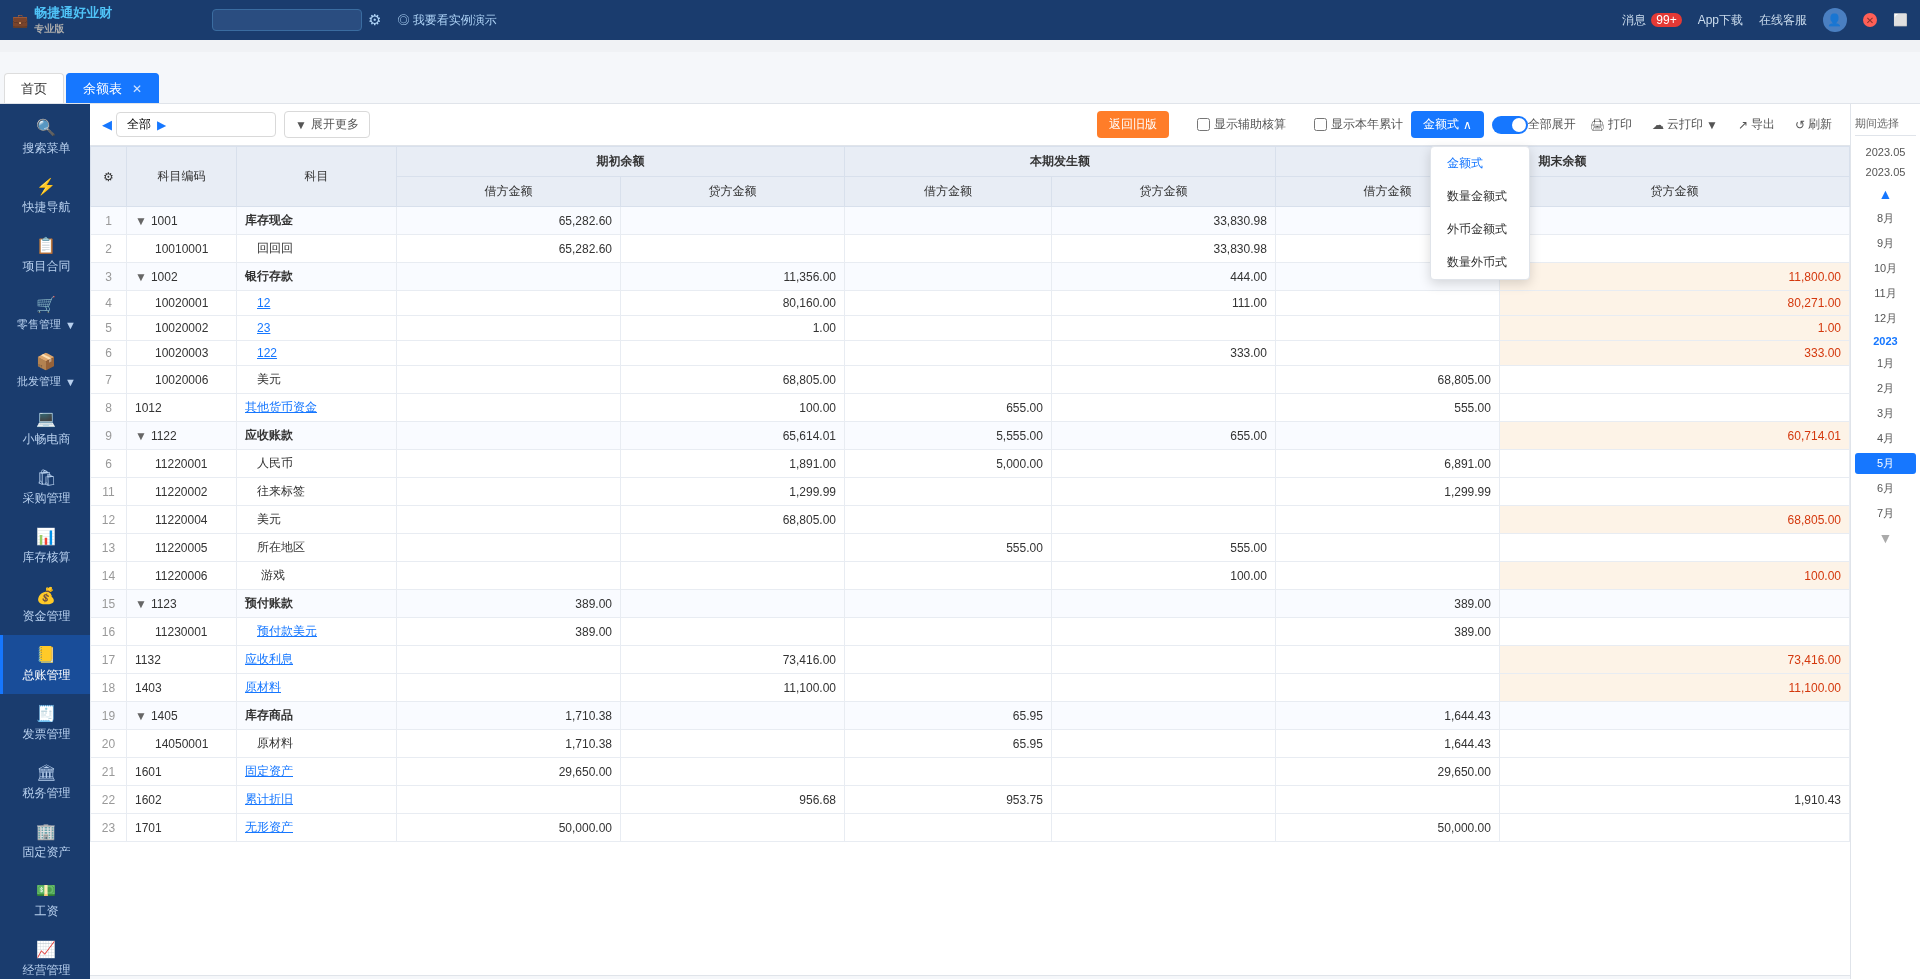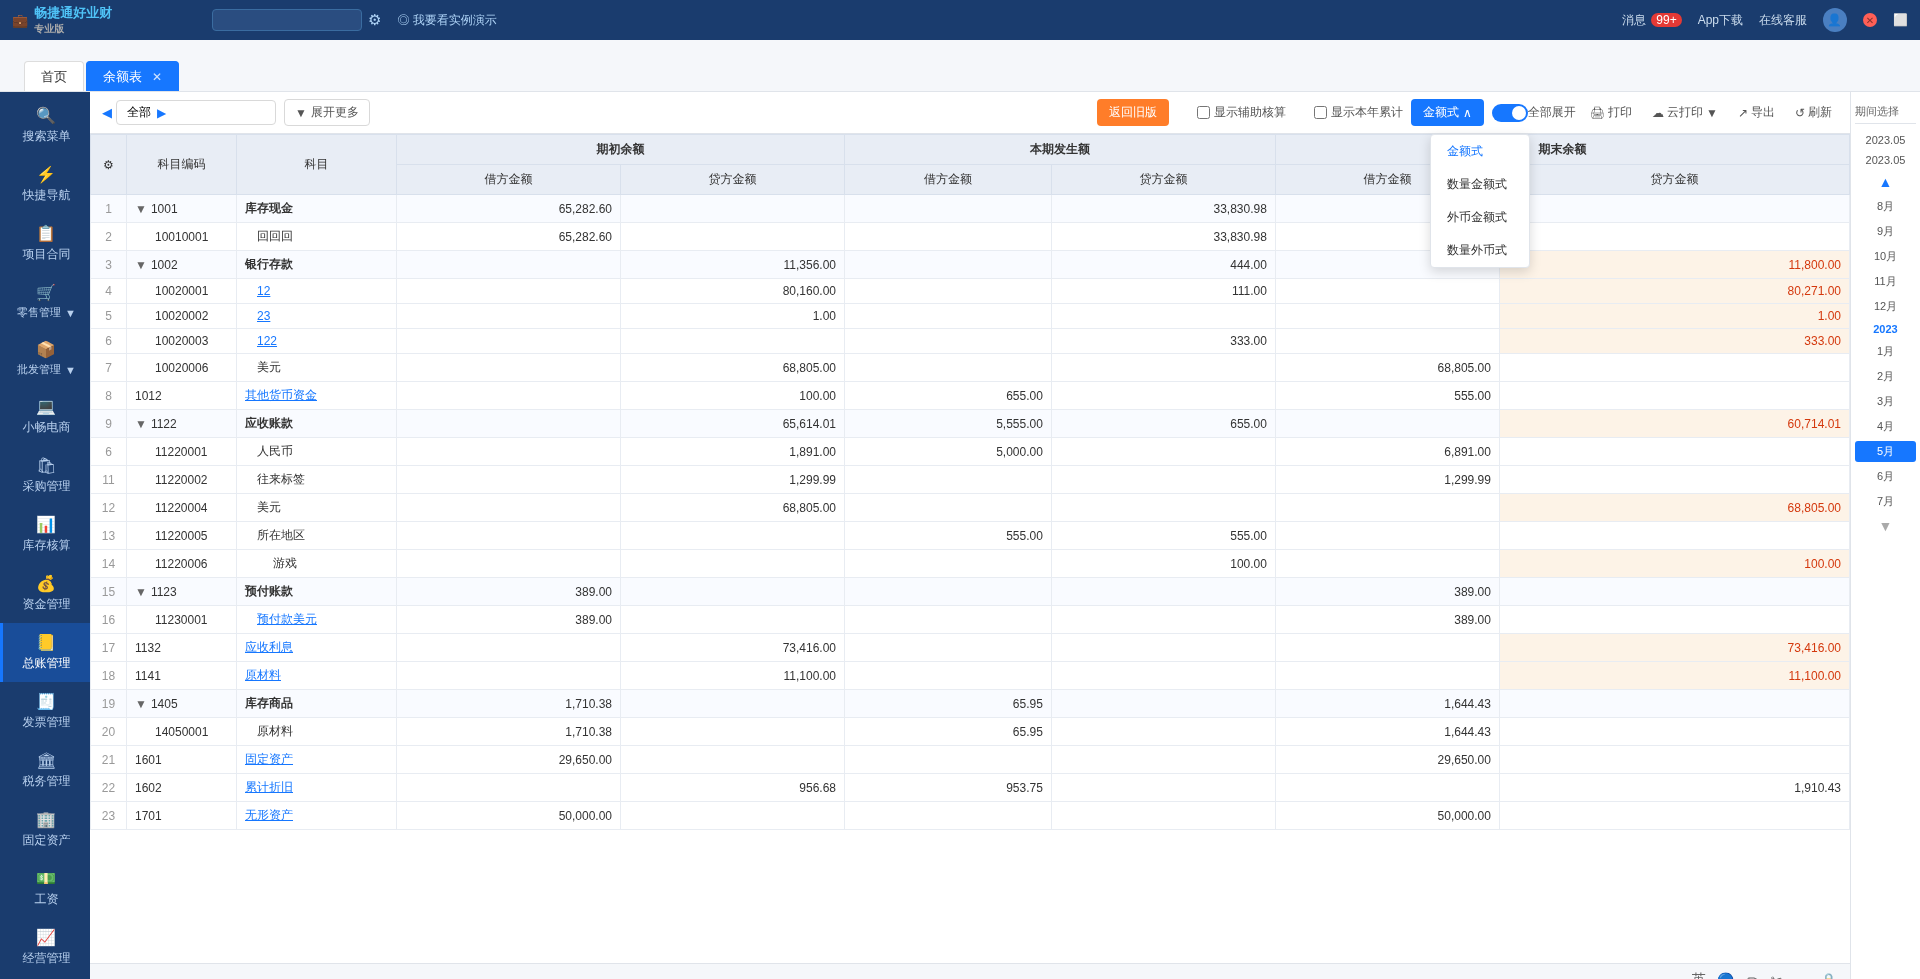--- a/index.html
+++ b/index.html
@@ -62,22 +62,23 @@
     }
     .top-bar-actions span { cursor: pointer; }
 
     
     .tab-bar {
       height: 52px;
       background: #f5f7fa;
       border-bottom: 1px solid #e0e4ea;
       display: flex;
       align-items: flex-end;
-      padding: 0 24px;
+      padding: 0 4px;
       gap: 2px;
+      margin-top: 12px;
     }
     .tab-item {
       height: 30px;
       padding: 0 16px;
       border-radius: 4px 4px 0 0;
       display: flex;
       align-items: center;
       cursor: pointer;
       font-size: 13px;
       gap: 6px;
@@ -740,21 +741,21 @@
               <td class="number"></td>
               <td class="number"></td>
               <td class="number">555.00</td>
               <td class="number">555.00</td>
               <td class="number"></td>
               <td class="number"></td>
             </tr>
             <tr class="child-row">
               <td class="row-num">14</td>
               <td class="code" style="padding-left: 28px;">11220006</td>
-              <td class="name" style="padding-left: 36px;">游戏</td>
+              <td class="name" style="padding-left: 24px;">游戏</td>
               <td class="number"></td>
               <td class="number"></td>
               <td class="number"></td>
               <td class="number">100.00</td>
               <td class="number"></td>
               <td class="number highlight">100.00</td>
             </tr>
             <tr class="parent-row">
               <td class="row-num">15</td>
               <td class="code"><span style="color:#666;margin-right:4px;">▼</span>1123</td>
@@ -783,21 +784,21 @@
               <td class="name"><a href="#">应收利息</a></td>
               <td class="number"></td>
               <td class="number">73,416.00</td>
               <td class="number"></td>
               <td class="number"></td>
               <td class="number"></td>
               <td class="number highlight">73,416.00</td>
             </tr>
             <tr class="child-row">
               <td class="row-num">18</td>
-              <td class="code" style="padding-left: 8px;">1141</td>
+              <td class="code" style="padding-left: 8px;">1403</td>
               <td class="name"><a href="#">原材料</a></td>
               <td class="number"></td>
               <td class="number">11,100.00</td>
               <td class="number"></td>
               <td class="number"></td>
               <td class="number"></td>
               <td class="number highlight">11,100.00</td>
             </tr>
             <tr class="parent-row">
               <td class="row-num">19</td>

